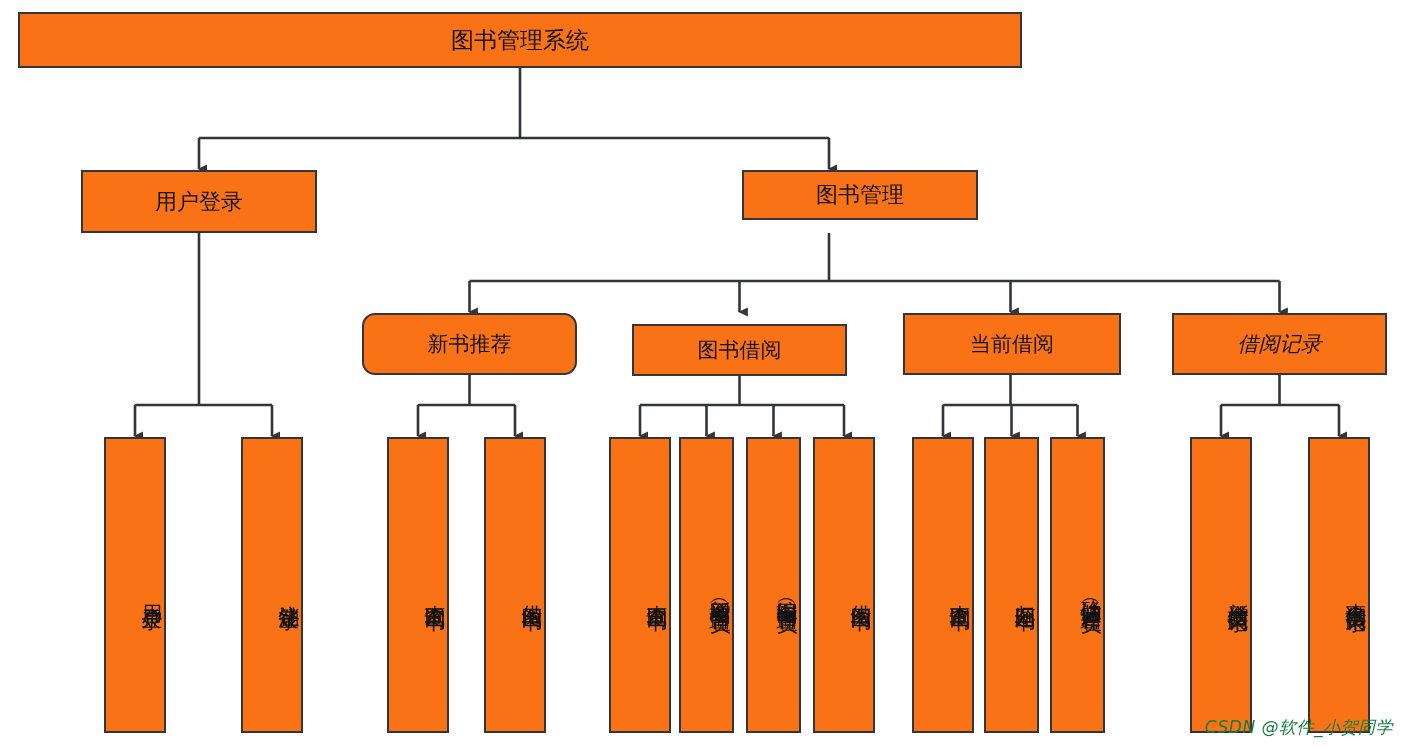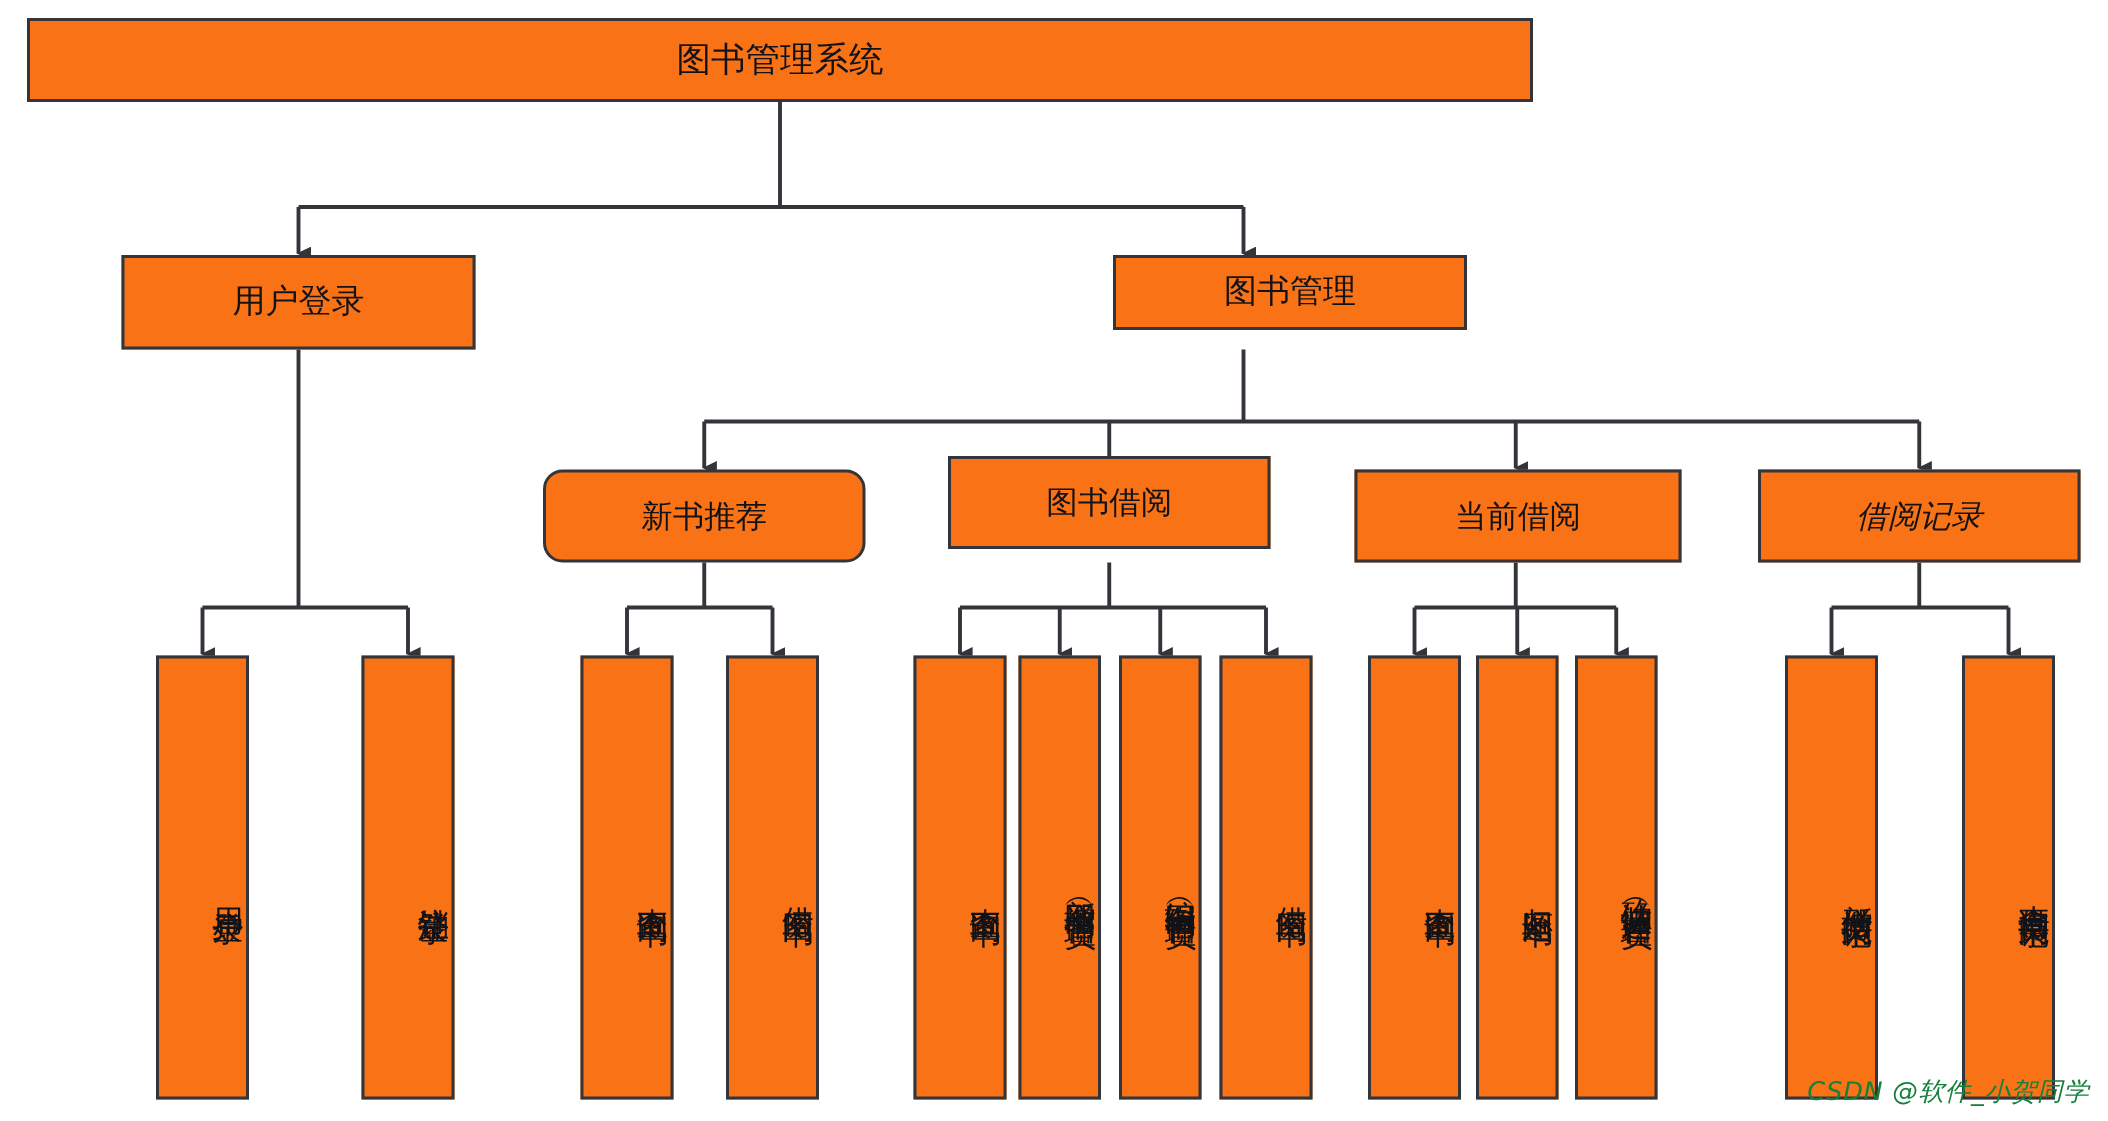--- a/index.html
+++ b/index.html
@@ -120,21 +120,21 @@
       </div>
       <div class="node level-1" style="left: 81px; top: 170px; width: 236px; height: 63px;">
         <span class="label">用户登录</span>
       </div>
       <div class="node level-1" style="left: 742px; top: 170px; width: 236px; height: 50px;">
         <span class="label">图书管理</span>
       </div>
       <div class="node level-2" style="left: 362px; top: 313px; width: 215px; height: 62px; border-radius: 13px;">
         <span class="label">新书推荐</span>
       </div>
-      <div class="node level-2" style="left: 632px; top: 304px; width: 215px; height: 62px;">
+      <div class="node level-2" style="left: 632px; top: 324px; width: 215px; height: 52px;">
         <span class="label">图书借阅</span>
       </div>
       <div class="node level-2" style="left: 903px; top: 313px; width: 218px; height: 62px;">
         <span class="label">当前借阅</span>
       </div>
       <div class="node level-2" style="left: 1172px; top: 313px; width: 215px; height: 62px; font-style: italic;">
         <span class="label">借阅记录</span>
       </div>
       <div class="node level-3 leaf" style="left: 104px; top: 437px; width: 62px; height: 296px;">
         <span class="label">用户登录</span>

